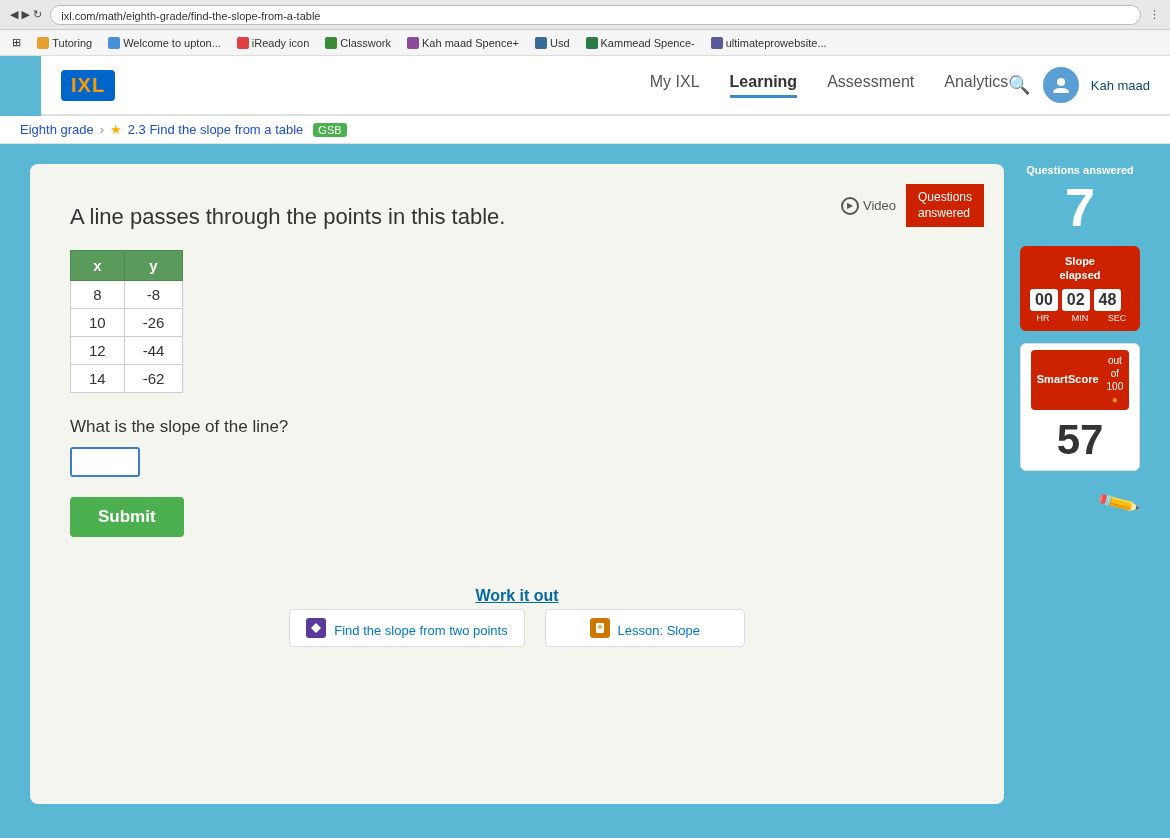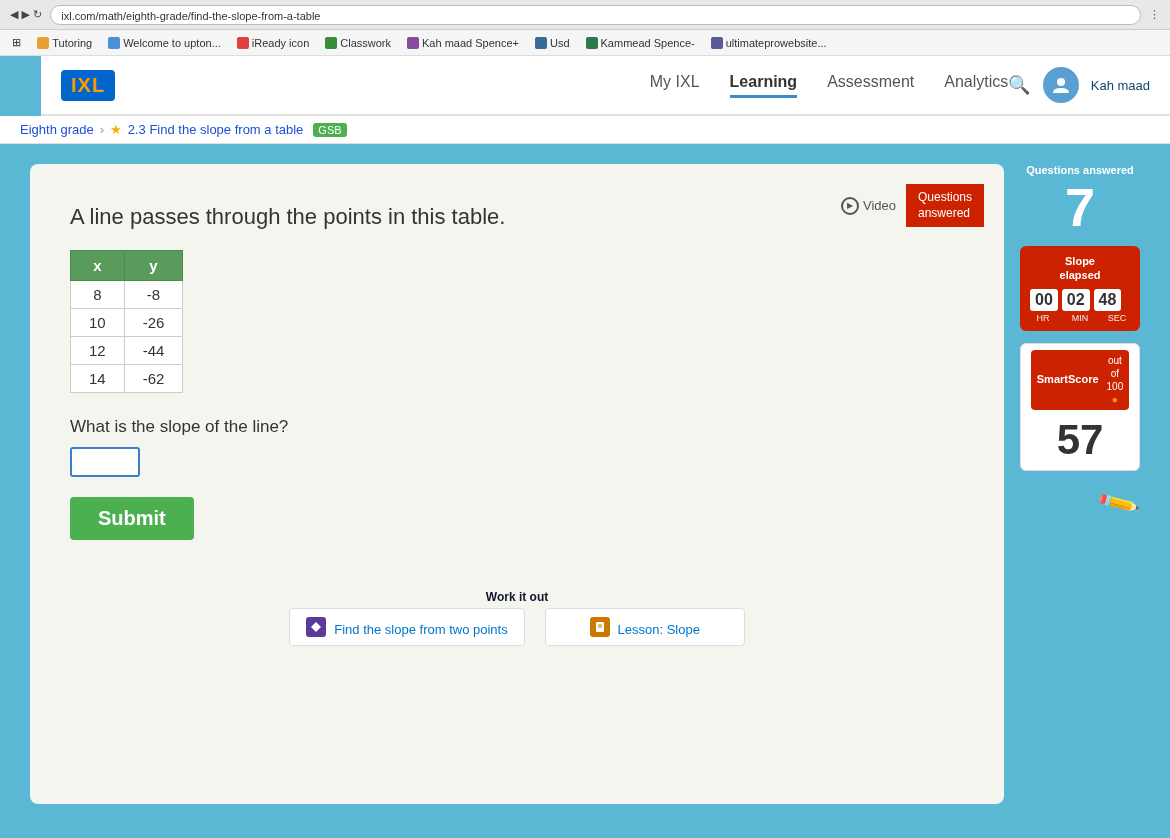--- a/index.html
+++ b/index.html
@@ -273,36 +273,37 @@
       display: block;
       margin-bottom: 20px;
       outline: none;
     }
     .submit-btn {
       background: #4caf50;
       color: white;
       border: none;
       border-radius: 4px;
       padding: 10px 28px;
-      font-size: 20px;
+      font-size: 17px;
       font-weight: bold;
       cursor: pointer;
       margin-bottom: 30px;
     }
 
     .work-it-out {
       text-align: center;
       margin-top: 20px;
     }
     .work-it-out-title {
-      font-size: 12px;
-      font-weight: bold;
-      color: #0f172a;
+      font-size: 16px;
+      font-weight: bold;
+      color: #0369a1;
       margin-bottom: 4px;
       cursor: pointer;
+      text-decoration: underline;
     }
     .work-it-out-sub {
       font-size: 14px;
       color: #555;
       margin-bottom: 16px;
     }
     .help-links {
       display: flex;
       gap: 20px;
       justify-content: center;

